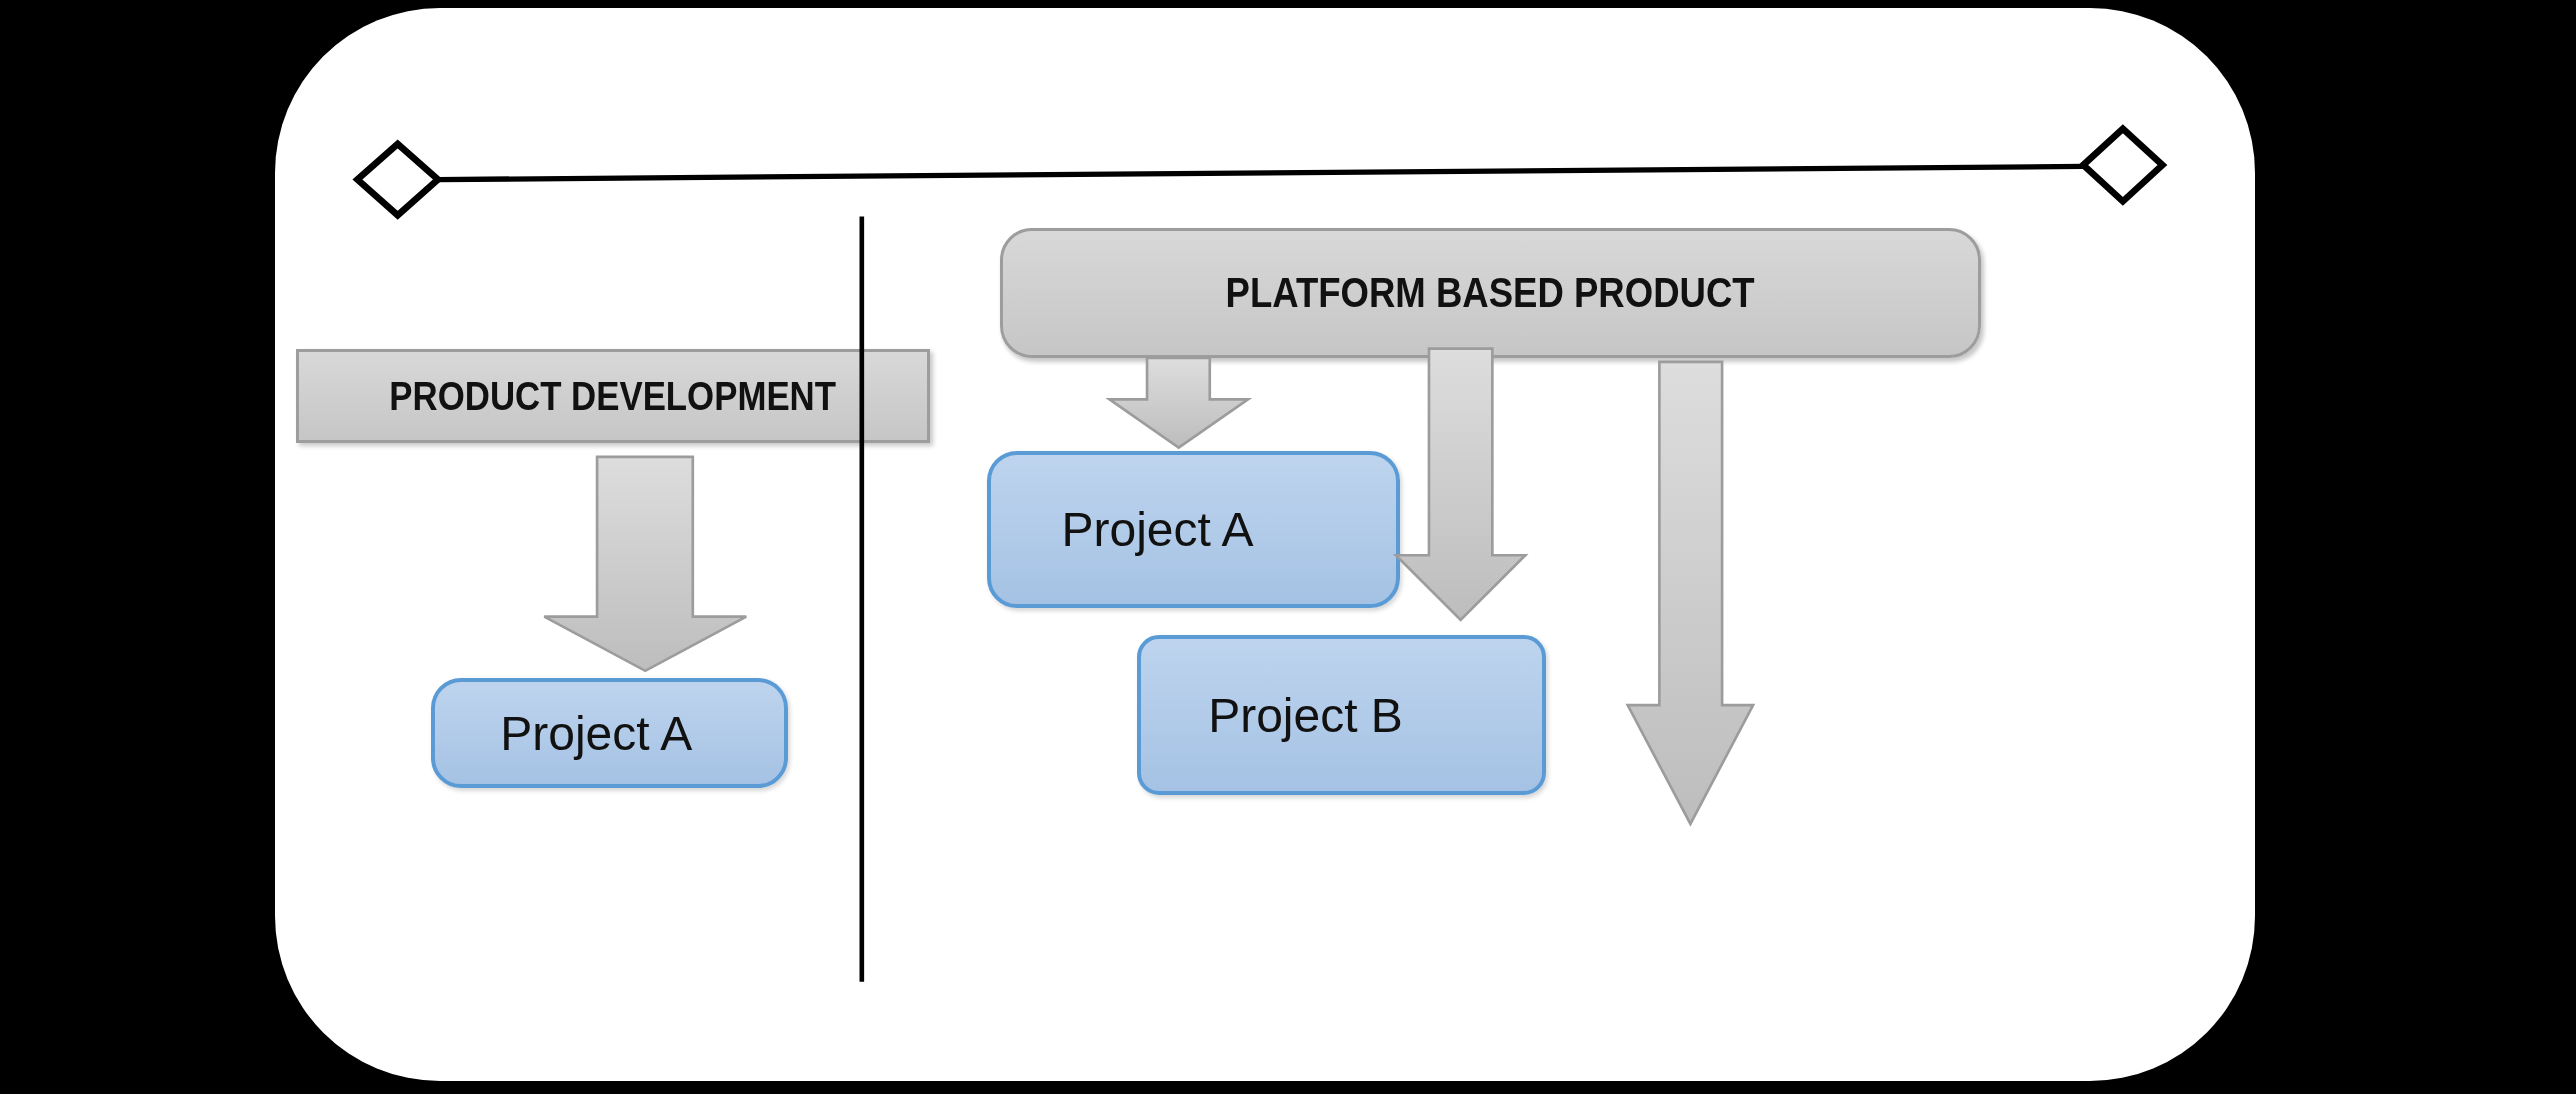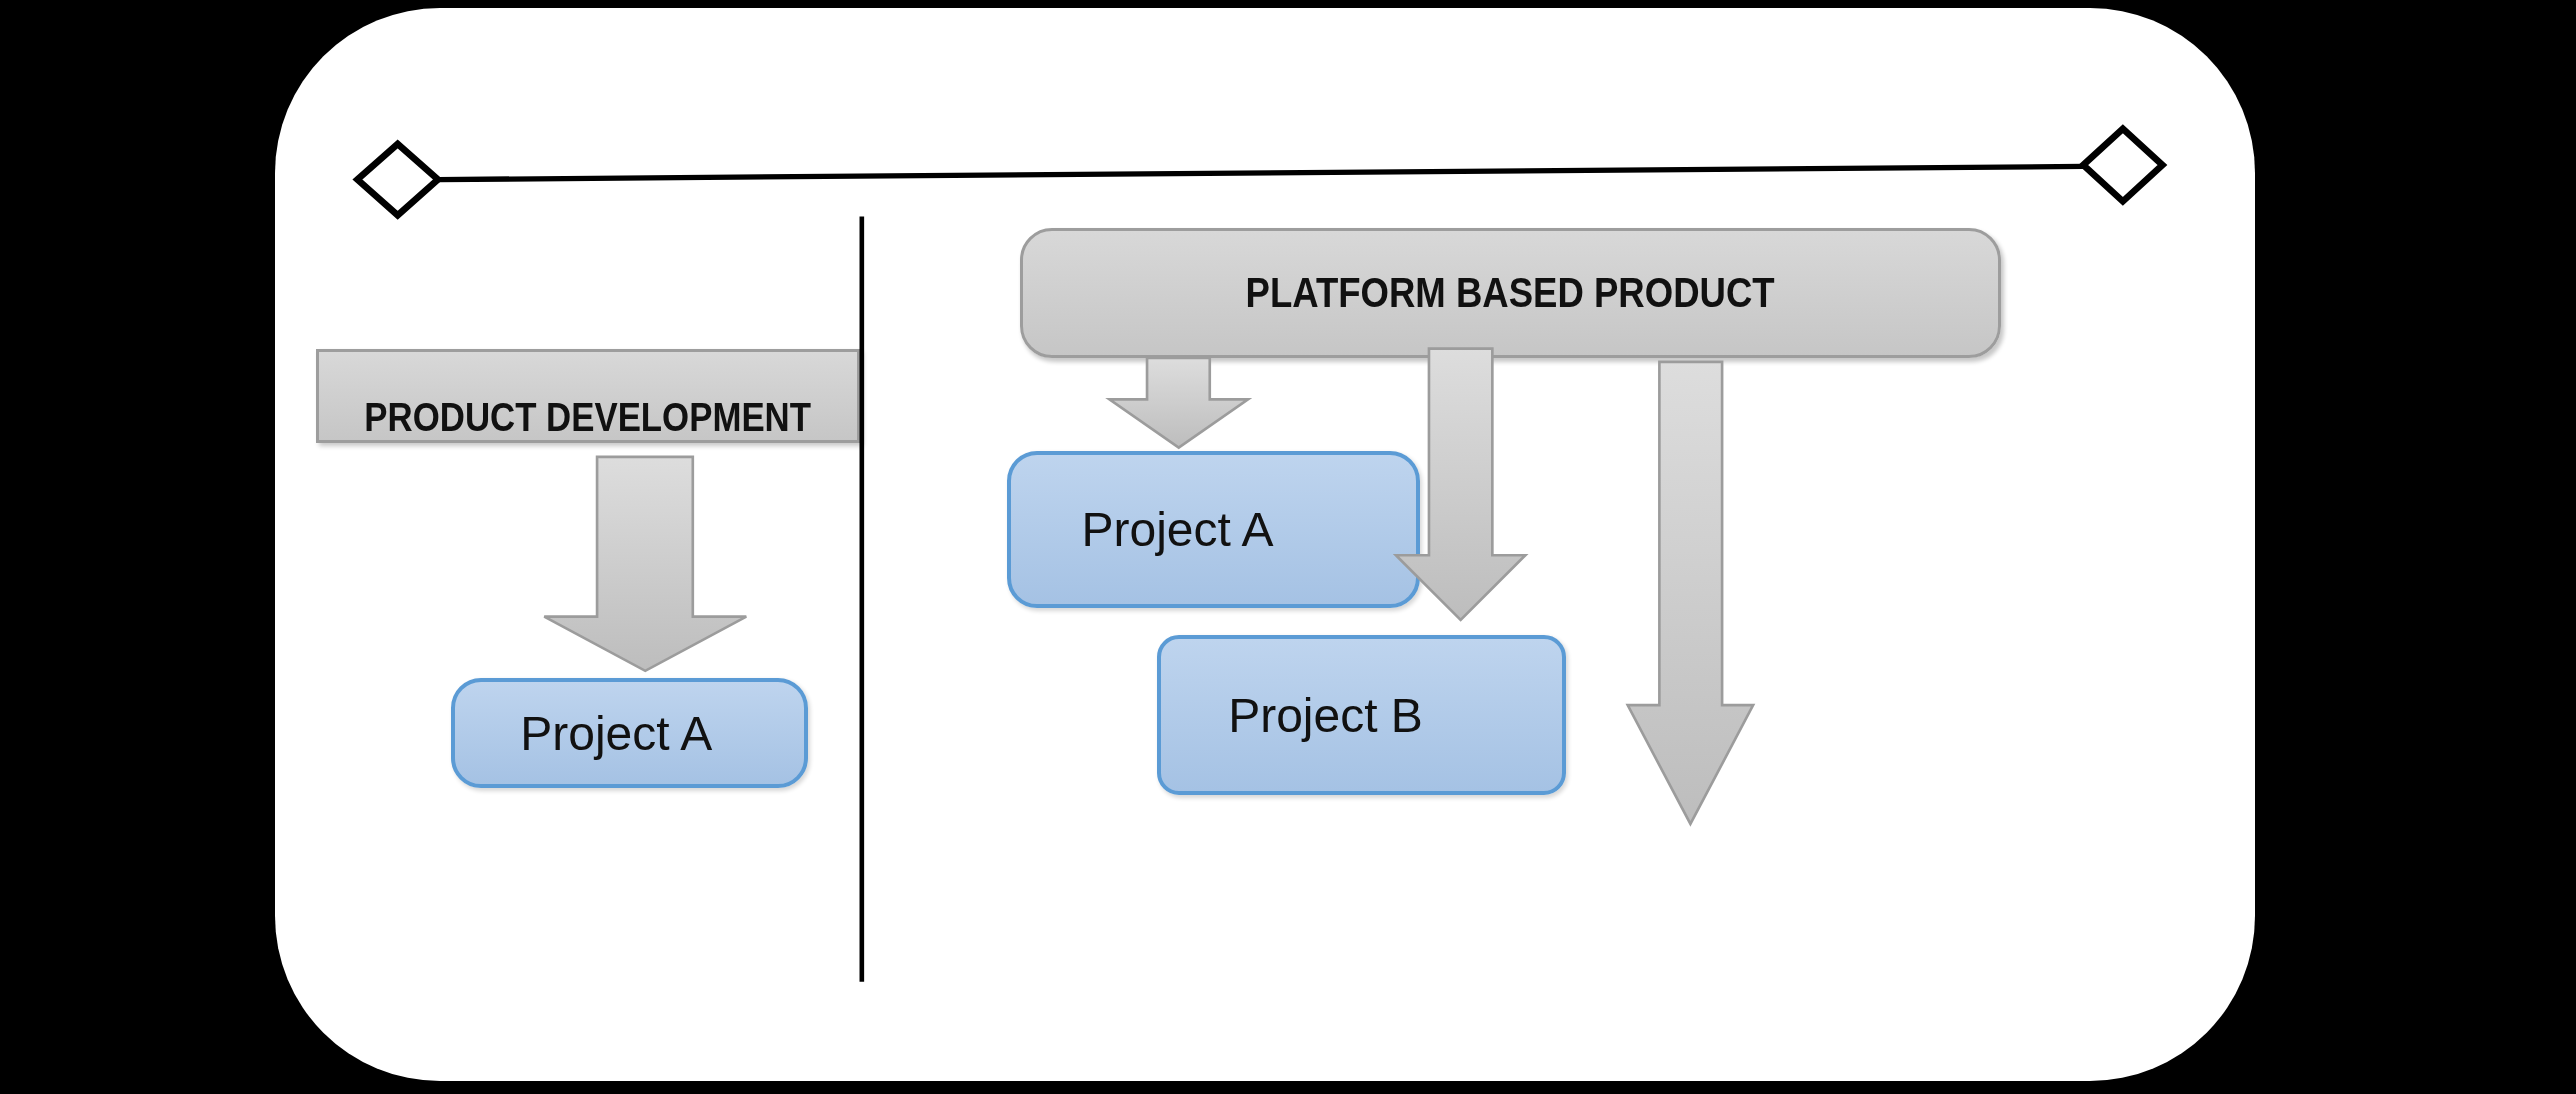--- a/index.html
+++ b/index.html
@@ -13,30 +13,30 @@
     background:var(--panel,#fff);border-radius:165px;
   }
   .title{
     position:absolute;left:275px;top:83px;width:1980px;
     text-align:center;font-size:62px;line-height:1.1;color:#000;
     letter-spacing:0px;white-space:nowrap;
   }
   .overlay{position:absolute;left:0;top:0;width:2576px;height:1094px;pointer-events:none;}
   .box{
     position:absolute;display:flex;align-items:center;justify-content:center;
-    box-sizing:border-box;color:var(--text,#111);margin-left:20px;
+    box-sizing:border-box;color:var(--text,#111);
   }
   .gray-box{
     background:linear-gradient(180deg,var(--gray-box-fill-top,#d8d8d8) 0%,var(--gray-box-fill-bottom,#c6c6c6) 100%);
     border:3.3px solid var(--gray-box-border,#9d9d9d);
     box-shadow:2.6px 3.3px 4.6px rgba(0,0,0,0.22);
     font-weight:bold;
   }
   .cond{display:inline-block;transform:scaleX(0.87);transform-origin:center;white-space:nowrap;}
-  .g1{left:296px;top:349px;width:544px;height:94px;font-size:40px;align-items:flex-end;}
+  .g1{left:296px;top:349px;width:634px;height:94px;font-size:40px;}
   .g2{left:1000px;top:228px;width:981px;height:130px;font-size:42px;border-radius:32px;}
   .blue-box{
     background:linear-gradient(180deg,var(--blue-box-fill-top,#bed4ee) 0%,var(--blue-box-fill-bottom,#a5c2e4) 100%);
     border:4px solid var(--blue-box-border,#5b9bd5);
     border-radius:30px;
     box-shadow:2px 2.6px 4px rgba(0,0,0,0.16);
     font-size:48px;
   }
   .blue-box .lbl{display:inline-block;white-space:nowrap;}
   .bL-A{left:431px;top:678px;width:357px;height:110px;}

